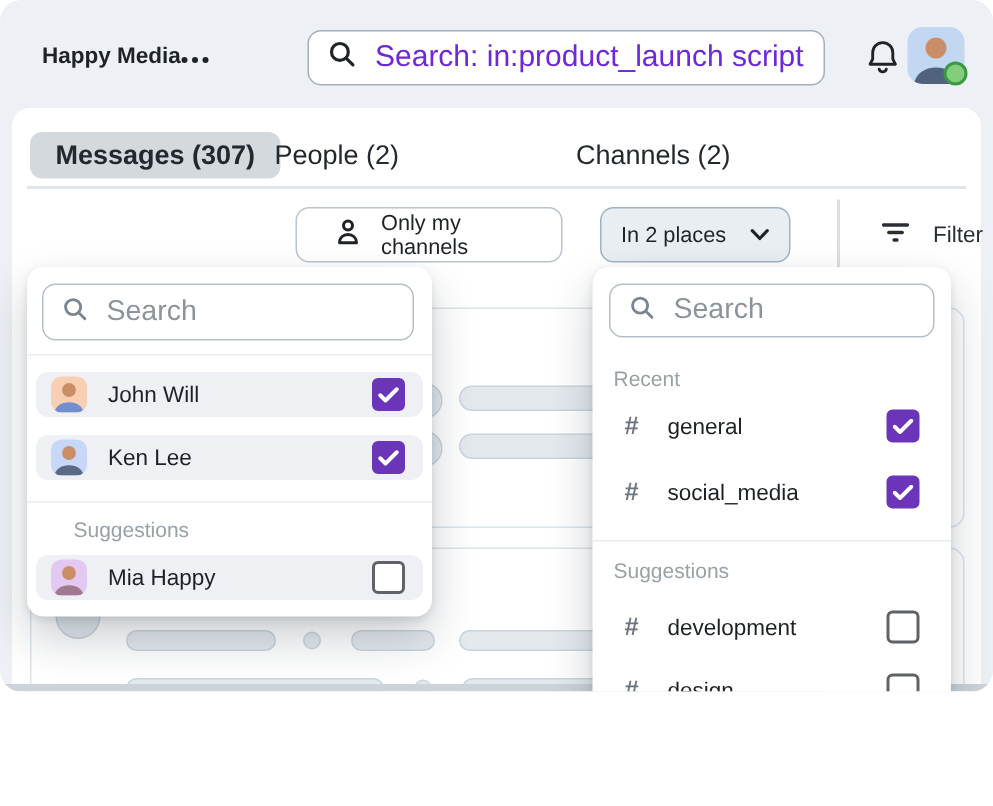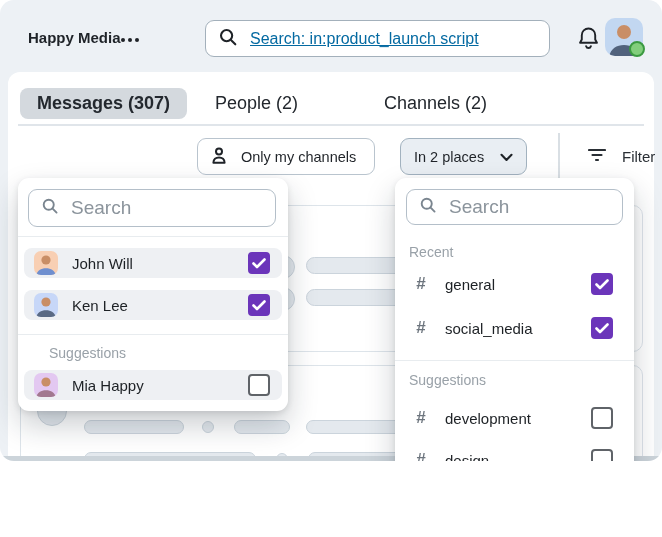--- a/index.html
+++ b/index.html
@@ -12,21 +12,21 @@
   .abs{position:absolute;}
   
   .workspace-title{left:28px;top:29px;font-size:15px;font-weight:700;}
   .dots{left:121px;top:38px;display:flex;gap:3px;}
   .dots i{width:4px;height:4px;border-radius:50%;background:#1f2328;display:block;}
   .topbar-search{
     left:205px;top:20px;width:345px;height:37px;box-sizing:border-box;
     background:#fff;border:1.5px solid #a3b0bb;border-radius:9px;
     display:flex;align-items:center;padding:0 12px;gap:12px;
   }
-  .topbar-search .stext{font-size:16px;color:#0369a1;text-decoration:underline;}
+  .topbar-search .stext{font-size:20px;color:#6d28d9;}
   .bell{left:577px;top:25px;}
   .avatar{
     left:605px;top:18px;width:38px;height:38px;border-radius:10px;
     overflow:hidden;
   }
   .status-dot{
     left:629px;top:41px;width:12px;height:12px;border-radius:50%;
     background:var(--status-green,#82ce7c);border:2.5px solid #3b9a41;
   }
   
@@ -115,26 +115,26 @@
     <svg viewBox="0 0 38 38">
       <circle cx="19" cy="14" r="7" fill="#c98e66"></circle>
       <path d="M4 41c0-9 6.7-14 15-14s15 5 15 14z" style="fill: rgb(81, 98, 124);"></path>
     </svg>
   </div>
   <div class="abs status-dot"></div>
 
   <div class="abs content"></div>
 
   <div class="abs tab active" style="left:20px;">Messages (307)</div>
-  <div class="abs tab" style="left:183px;margin-left:32px;">People (2)</div>
+  <div class="abs tab" style="left:183px;">People (2)</div>
   <div class="abs tab" style="left:384px;">Channels (2)</div>
   <div class="abs tabs-divider"></div>
 
 
-  <div class="abs chip plain" style="left:197px;width:178px;padding:0 12px;gap:13px;">
+  <div class="abs chip plain" style="left:197px;width:178px;padding:0 25px;gap:13px;">
     <span>
       <svg width="18" height="19" viewBox="0 0 18 19" fill="none" stroke="#1f2328" stroke-width="2" stroke-linecap="round" stroke-linejoin="round">
         <circle cx="9" cy="5.4" r="3"></circle>
           <path d="M3.4 16.8c0-3.4 2.4-5.4 5.6-5.4s5.6 2 5.6 5.4z"></path>
       </svg>
     </span>
     <span>Only my channels</span>
   </div>
 
   <div class="abs chip toggled" style="left:400px;width:127px;padding:0 13px;justify-content:space-between;">

